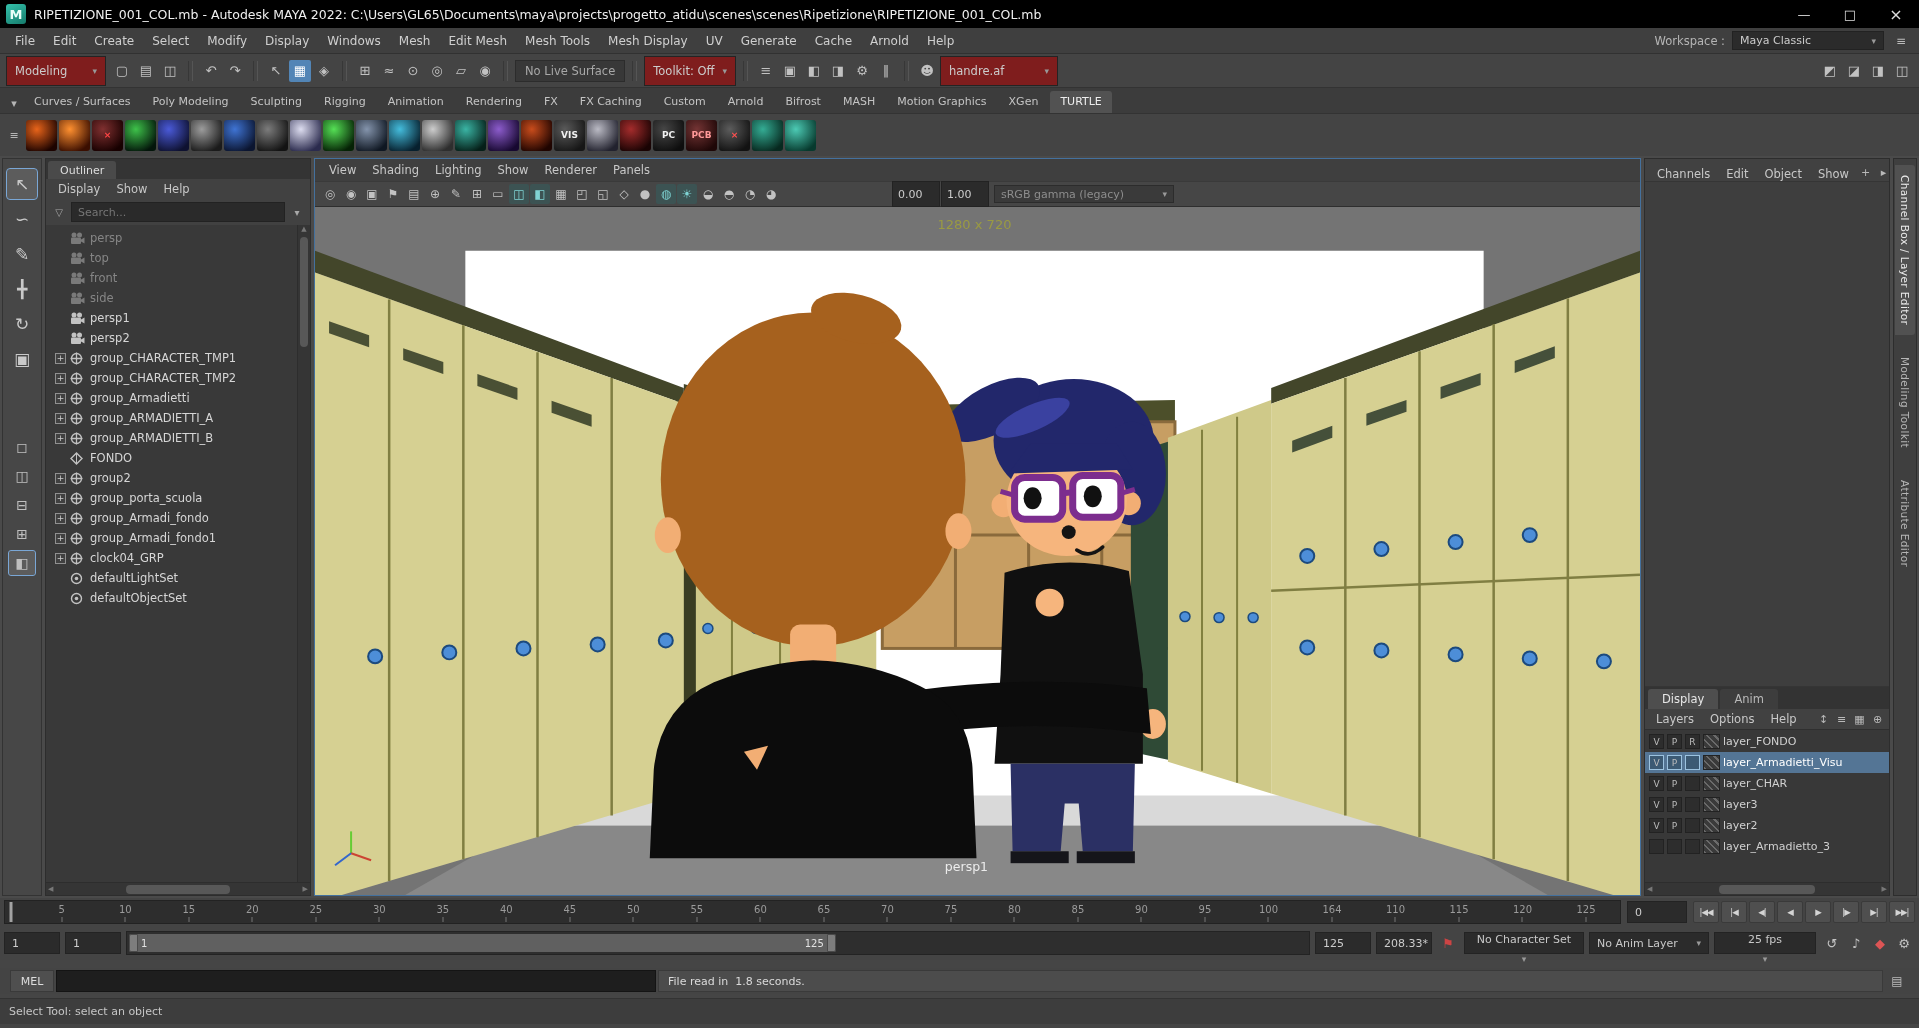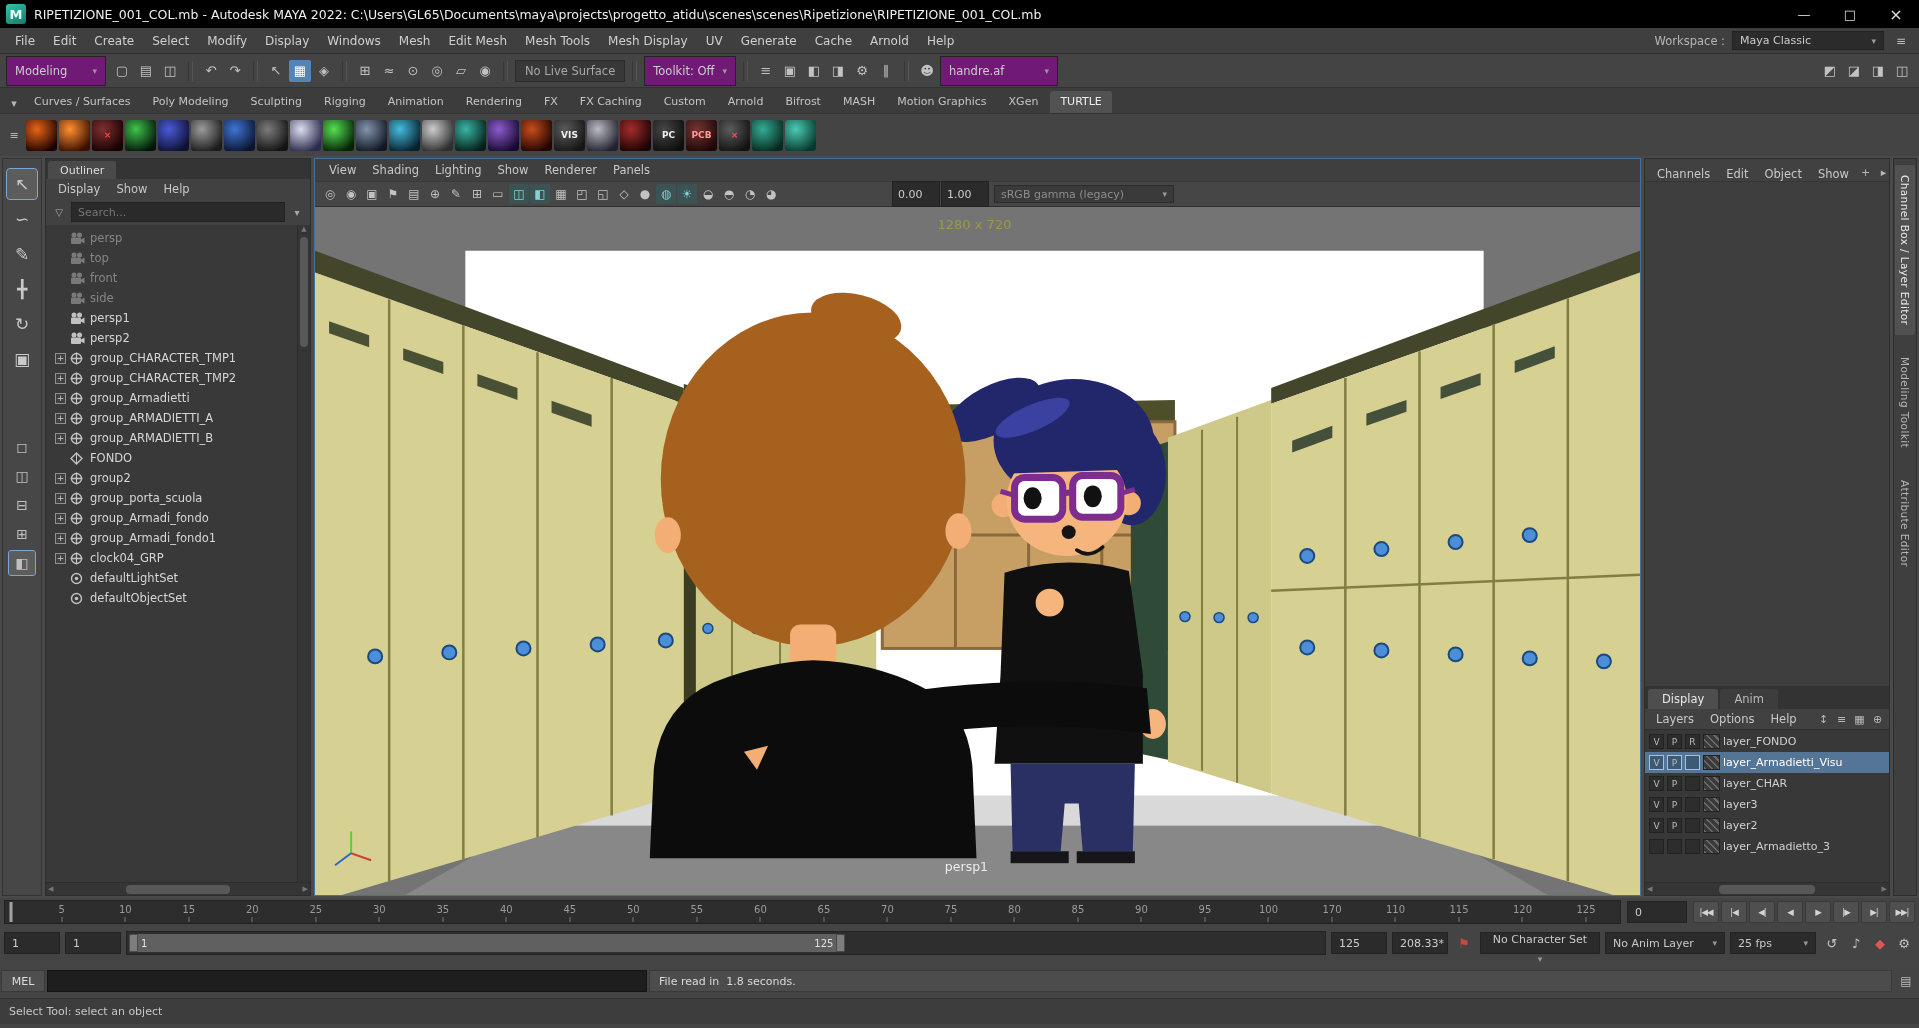--- a/index.html
+++ b/index.html
@@ -25,21 +25,21 @@
   .menu-items { display:flex; height:100%; }
   .menu-item { padding:0 9px; display:flex; align-items:center; color:#cfcfcf; font-size:12px; }
   .workspace { margin-left:auto; display:flex; align-items:center; gap:7px; padding-right:8px; }
   .workspace-label { font-size:11.5px; color:#b5b5b5; }
   .workspace-dd { width:152px; height:19px; background:#2b2b2b; border:1px solid #222;
     display:flex; align-items:center; justify-content:space-between; padding:0 7px; font-size:11px; color:#ccc; }
   .ws-opt { width:20px; text-align:center; color:#bbb; }
 
   
   .statusline { height:34px; background:#444; border-bottom:1px solid #333; display:flex; align-items:center; gap:5px; padding:0 6px; flex:0 0 auto; }
-  .sl-dd { height:30px; background:#701a75; border:1px solid #242424; display:flex; align-items:center; padding:0 8px; gap:8px; font-size:11.5px; color:#ccc; }
+  .sl-dd { height:30px; background:#7f1d1d; border:1px solid #242424; display:flex; align-items:center; padding:0 8px; gap:8px; font-size:11.5px; color:#ccc; }
   .mode-dd { width:100px; justify-content:space-between; }
   .sl-groups { display:flex; align-items:center; gap:5px; }
   .sl-group { display:flex; align-items:center; gap:2px; }
   .sl-icon { width:22px; height:22px; display:flex; align-items:center; justify-content:center; color:#c2c2c2; font-size:13px; border-radius:2px; }
   .sl-icon.active { background:#5285b6; color:#fff; }
   .sl-sep { width:5px; height:20px; border-left:1px solid #373737; border-right:1px solid #555; margin:0 2px; }
   .sl-label { height:22px; padding:0 9px; display:flex; align-items:center; background:#383838; border:1px solid #2c2c2c; color:#a8a8a8; font-size:11.5px; }
   .sl-field { min-width:118px; justify-content:space-between; }
   .sl-right { margin-left:auto; display:flex; gap:2px; }
   .dd-arrow { font-size:9px; color:#999; }
@@ -142,25 +142,25 @@
 
   .range-row { height:34px; display:flex; align-items:center; gap:5px; padding:0 4px; background:#444; flex:0 0 auto; }
   .range-field { width:56px; height:22px; background:#2b2b2b; border:1px solid #232323; display:flex; align-items:center; padding:0 7px; font-size:11px; color:#ccc; }
   .range-track { flex:1; height:24px; background:#2e2e2e; border:1px solid #232323; position:relative; }
   .range-bar { position:absolute; left:2px; top:2px; bottom:2px; background:#606060; border-radius:2px;
     display:flex; align-items:center; justify-content:space-between; padding:0 12px; font-size:10px; color:#e2e2e2; }
   .range-bar::before, .range-bar::after { content:""; position:absolute; top:0; bottom:0; width:7px; background:#7d7d7d; border:1px solid #4a4a4a; }
   .range-bar::before { left:0; border-radius:2px 0 0 2px; }
   .range-bar::after { right:0; border-radius:0 2px 2px 0; }
   .range-dd { height:22px; background:#2b2b2b; border:1px solid #232323; display:flex; align-items:center; justify-content:space-between; padding:0 7px; font-size:11px; color:#c8c8c8; gap:8px; }
-  .dd-charset { width:120px;flex-direction:column; } .dd-animlayer { width:120px; } .dd-fps { width:86px; }
+  .dd-charset { width:120px;flex-direction:column; } .dd-animlayer { width:120px; } .dd-fps { width:102px;flex-direction:column; }
   .range-icons { display:flex; gap:2px; }
 
   
-  .mel-row { height:26px; margin-top:8px; display:flex; align-items:center; gap:2px; padding:0 1px; background:#444; flex:0 0 auto; }
+  .mel-row { height:26px; margin-top:8px; display:flex; align-items:center; gap:2px; padding:0 10px; background:#444; flex:0 0 auto; }
   .mel-label { width:44px; height:22px; background:#4f4f4f; border:1px solid #3a3a3a; display:flex; align-items:center; justify-content:center; font-size:11px; color:#ddd; }
   .mel-input { width:600px; height:22px; background:#1e1e1e; border:1px solid #141414; color:#ddd; padding:0 6px;
     font-family:"DejaVu Sans Mono","Liberation Mono",monospace; font-size:11px; outline:none; }
   .mel-output { flex:1; height:22px; background:#4c4c4c; border:1px solid #3a3a3a; display:flex; align-items:center; padding:0 9px; font-size:11px; color:#dadada; white-space:pre; }
   .mel-icon { width:24px; height:22px; display:flex; align-items:center; justify-content:center; color:#bbb; font-size:12px; }
   .help-row { height:26px; margin-top:4px; background:#3d3d3d; border-top:1px solid #333; display:flex; align-items:center; padding:0 9px; font-size:11px; color:#c6c6c6; flex:0 0 auto; }
 </style>
 </head>
 <body>
 
@@ -864,21 +864,21 @@
           <div class="tick-label" style="left: 63.7097%;">80</div>
           <div class="tick-mark" style="left: 63.7097%;"></div>
           <div class="tick-label" style="left: 67.7419%;">85</div>
           <div class="tick-mark" style="left: 67.7419%;"></div>
           <div class="tick-label" style="left: 71.7742%;">90</div>
           <div class="tick-mark" style="left: 71.7742%;"></div>
           <div class="tick-label" style="left: 75.8065%;">95</div>
           <div class="tick-mark" style="left: 75.8065%;"></div>
           <div class="tick-label" style="left: 79.8387%;">100</div>
           <div class="tick-mark" style="left: 79.8387%;"></div>
-          <div class="tick-label" style="left: 83.871%;">170</div>
+          <div class="tick-label" style="left: 83.871%;">164</div>
           <div class="tick-mark" style="left: 83.871%;"></div>
           <div class="tick-label" style="left: 87.9032%;">110</div>
           <div class="tick-mark" style="left: 87.9032%;"></div>
           <div class="tick-label" style="left: 91.9355%;">115</div>
           <div class="tick-mark" style="left: 91.9355%;"></div>
           <div class="tick-label" style="left: 95.9677%;">120</div>
           <div class="tick-mark" style="left: 95.9677%;"></div>
           <div class="tick-label" style="left: 100%;">125</div>
           <div class="tick-mark" style="left: 100%;"></div>
           <div class="cf-marker" style="left: 0%;"></div>

